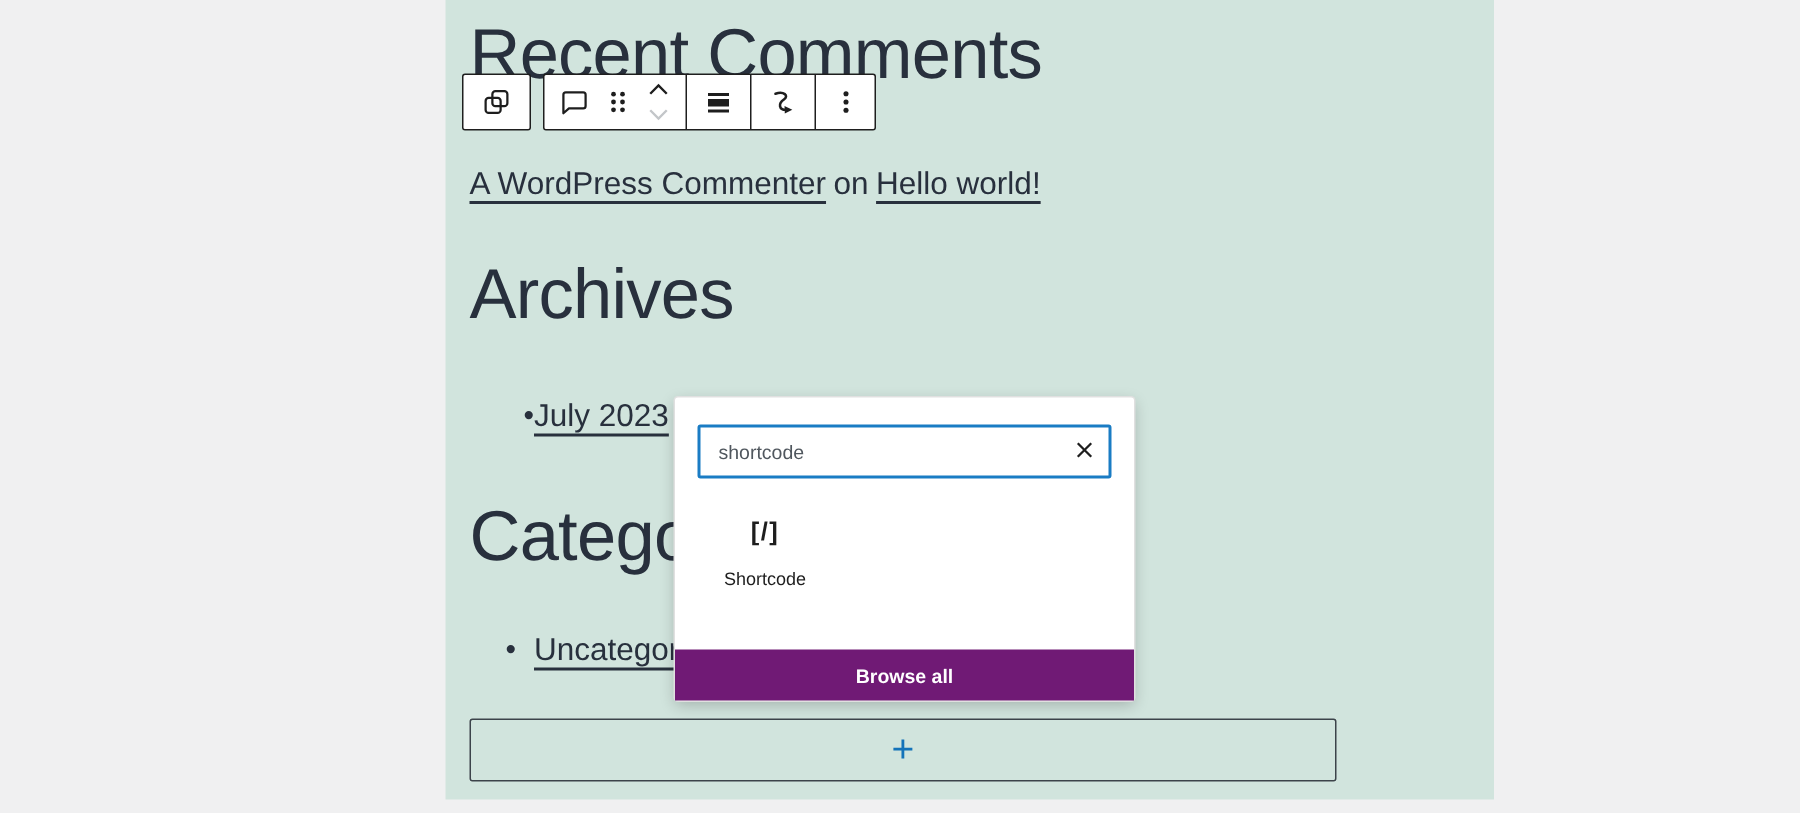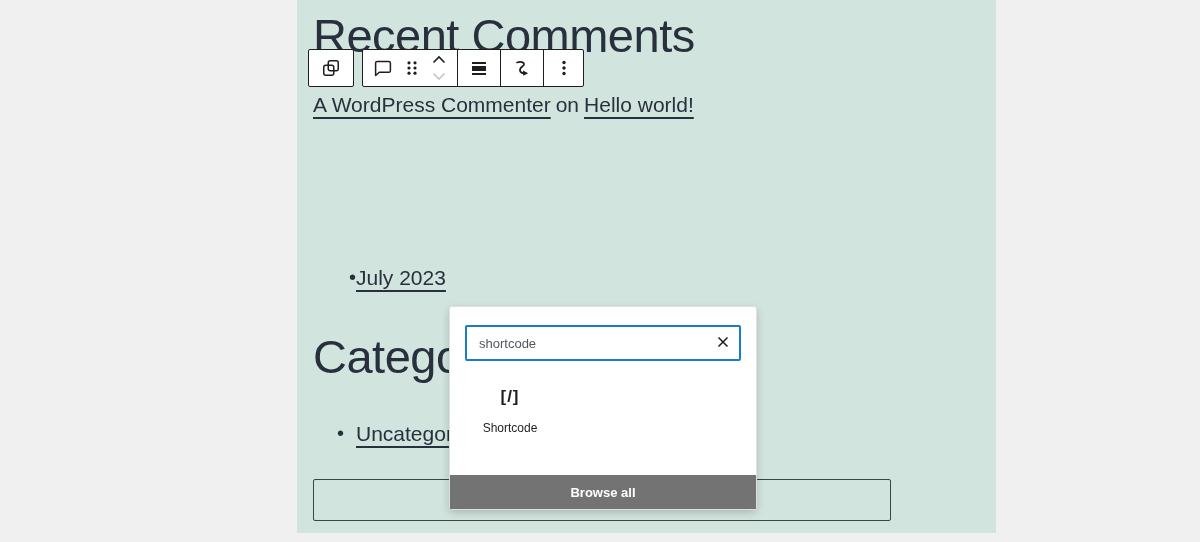--- a/index.html
+++ b/index.html
@@ -15,21 +15,21 @@
   }
   .h-widget {
     position: absolute; left: 16px; color: #28303d;
     font-size: 47px; font-weight: 300; letter-spacing: -0.5px; white-space: nowrap;
   }
   .h-recent   { top: 8px; }
   .h-archives { top: 168px; }
   .h-categories { top: 329px; }
 
   .body-line { position: absolute; left: 16px; color: #28303d; font-size: 21px; white-space: nowrap; }
-  .comment-line { top: 93px; }
+  .comment-line { top: 111px; }
   .wlink {
     color: #28303d; text-decoration: underline;
     text-decoration-thickness: 1.5px; text-underline-offset: 5px; cursor: pointer;
   }
   .connector { margin: 0 5px; }
 
   .wlist-item { position: absolute; left: 40px; color: #28303d; font-size: 21px; white-space: nowrap; }
   .list-archives { top: 266px; text-align: right; }
   .list-categories { top: 422px; }
   .bullet { display: inline-block; width: 19px; color: #28303d; font-size: 20px; vertical-align: top; }
@@ -47,21 +47,20 @@
     background: none; border: none; display: flex; flex-direction: column;
     align-items: center; justify-content: center; height: 100%; cursor: pointer; padding: 0;
   }
   .tb-btn svg { display: block; }
 
   
   .popover {
     position: absolute; left: 450px; top: 265px; width: 306px; height: 202px;
     background: #fff; border-radius: 2px; z-index: 30;
     box-shadow: 0 0 0 1px #e0e0e0, 0 3px 10px rgba(0,0,0,.22);
-    margin-top: 42px;
   }
   .search-wrap { position: absolute; left: 15px; top: 18px; width: 276px; height: 36px; }
   .search-input {
     width: 100%; height: 100%; border: 2px solid #1a7cc4; border-radius: 2px;
     padding: 0 38px 0 12px; font-family: "Liberation Sans", sans-serif;
     font-size: 13px; color: #50575e; outline: none; background: #fff;
   }
   .clear-btn {
     position: absolute; right: 2px; top: 2px; width: 32px; height: 32px;
     background: none; border: none; display: flex; align-items: center; justify-content: center; cursor: pointer;
@@ -70,21 +69,21 @@
     position: absolute; left: 15px; top: 80px; width: 90px;
     display: flex; flex-direction: column; align-items: center; cursor: pointer; background: none; border: none;
   }
   .block-result-icon {
     font-size: 17px; font-weight: 600; letter-spacing: 1px; color: #1e1e1e;
     font-family: "Liberation Sans", sans-serif;
   }
   .block-result-label { margin-top: 14px; font-size: 12px; color: #1e1e1e; }
   .browse-all {
     position: absolute; left: 0; bottom: 0; width: 100%; height: 34px;
-    background: #737373; color: #fff; border: none; font-family: "Liberation Sans", sans-serif;
+    background: #701a75; color: #fff; border: none; font-family: "Liberation Sans", sans-serif;
     font-size: 13px; font-weight: 700; cursor: pointer;
   }
 
   
   .appender {
     position: absolute; left: 16px; top: 479px; width: 578px; height: 42px;
     background: transparent; border: 1.5px solid #3c434a; border-radius: 2px;
     display: flex; align-items: center; justify-content: center; cursor: pointer;
   }
   .appender-plus { color: #1473b9; font-size: 26px; font-weight: 400; line-height: 1; margin-top: -2px; }
@@ -95,20 +94,21 @@
 <div class="stage">
 
   <div class="canvas">
 
     <h2 class="h-widget h-recent">Recent Comments</h2>
 
     <div class="body-line comment-line">
       <a class="wlink">A WordPress Commenter</a><span class="connector">on</span><a class="wlink">Hello world!</a>
     </div>
 
+    <h2 class="h-widget h-archives">Archives</h2>
 
     <div class="wlist-item list-archives">
       <span class="bullet">•</span><a class="wlink">July 2023</a>
     </div>
 
     <h2 class="h-widget h-categories">Categories</h2>
 
     <div class="wlist-item list-categories">
       <span class="bullet">•</span><a class="wlink">Uncategorized</a>
     </div>

